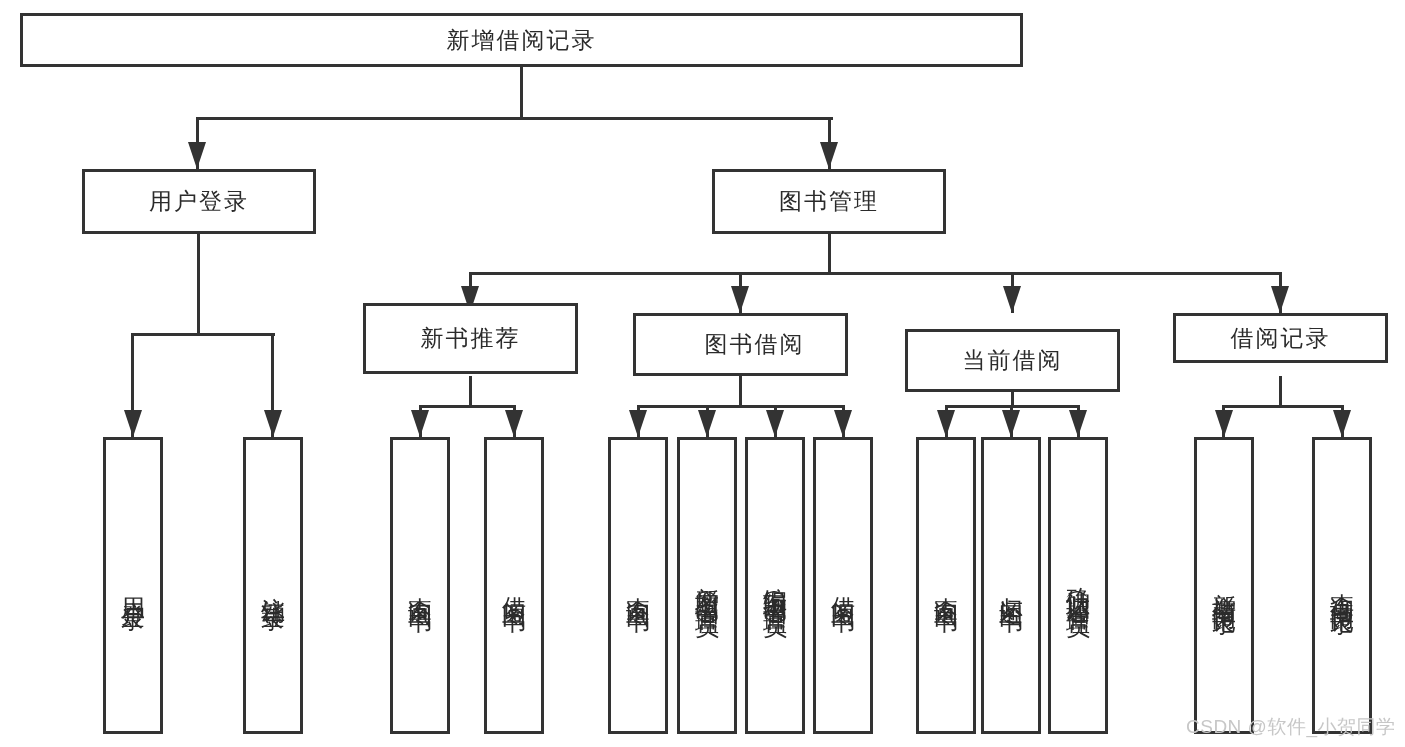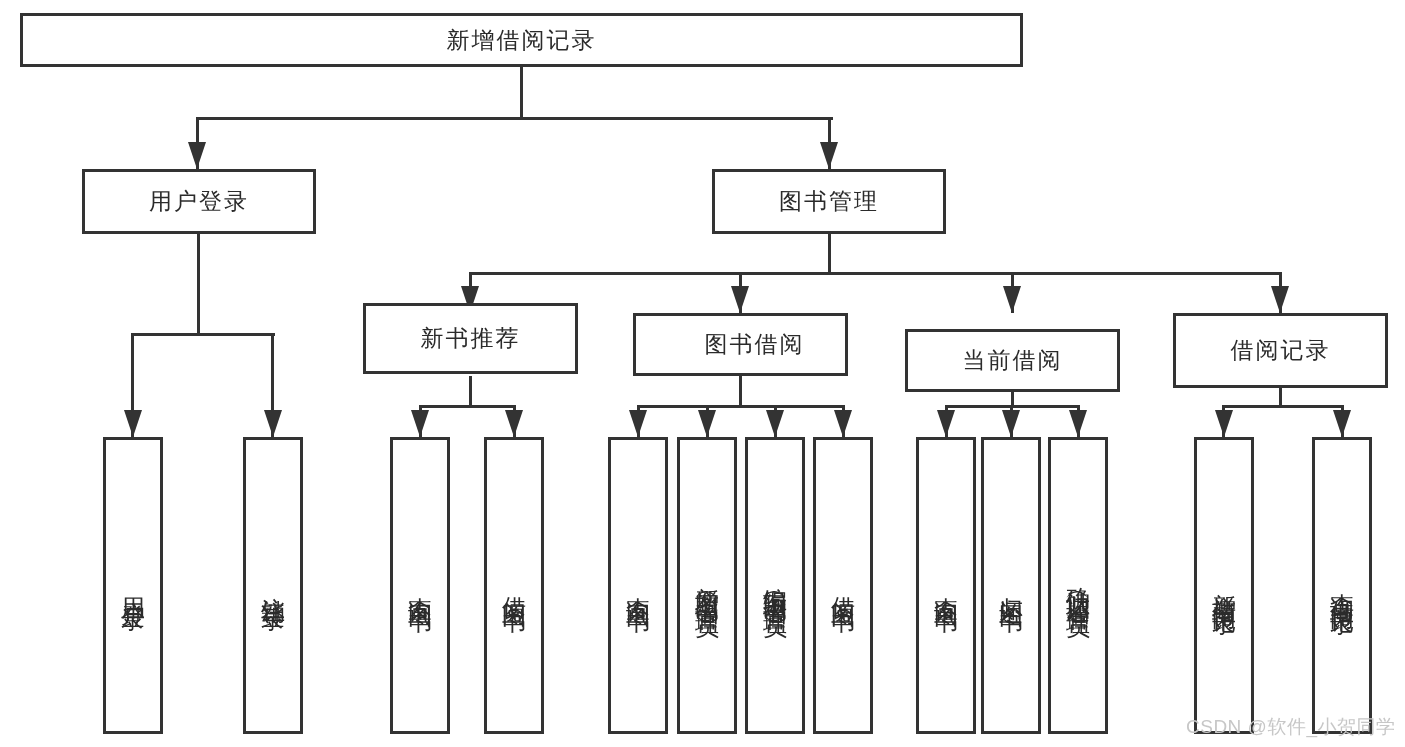--- a/index.html
+++ b/index.html
@@ -117,21 +117,21 @@
 
   <div class="box" style="left:363px; top:303px; width:215px; height:71px;">
     <span>新书推荐</span>
   </div>
   <div class="box" style="left:633px; top:313px; width:215px; height:63px;padding-left:28px;">
     <span>图书借阅</span>
   </div>
   <div class="box" style="left:905px; top:313px; width:215px; height:63px;margin-top:16px;">
     <span>当前借阅</span>
   </div>
-  <div class="box" style="left:1173px; top:313px; width:215px; height:75px;">
+  <div class="box" style="left:1173px; top:313px; width:215px; height:50px;">
     <span>借阅记录</span>
   </div>
 
   <div class="vline" style="left:469px; top:376px; height:32px;"></div>
   <div class="hline" style="left:419px; top:405px; width:97px;"></div>
   <div class="vline" style="left:419px; top:405px; height:32px;"></div>
   <div class="arrow" style="left:411px; top:410px;"></div>
   <div class="vline" style="left:513px; top:405px; height:32px;"></div>
   <div class="arrow" style="left:505px; top:410px;"></div>
 

